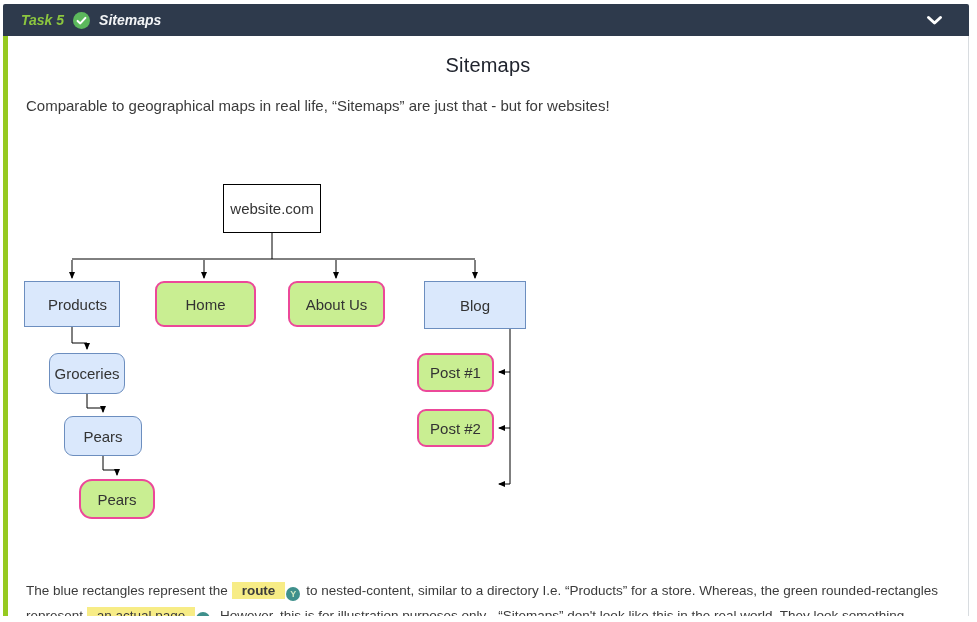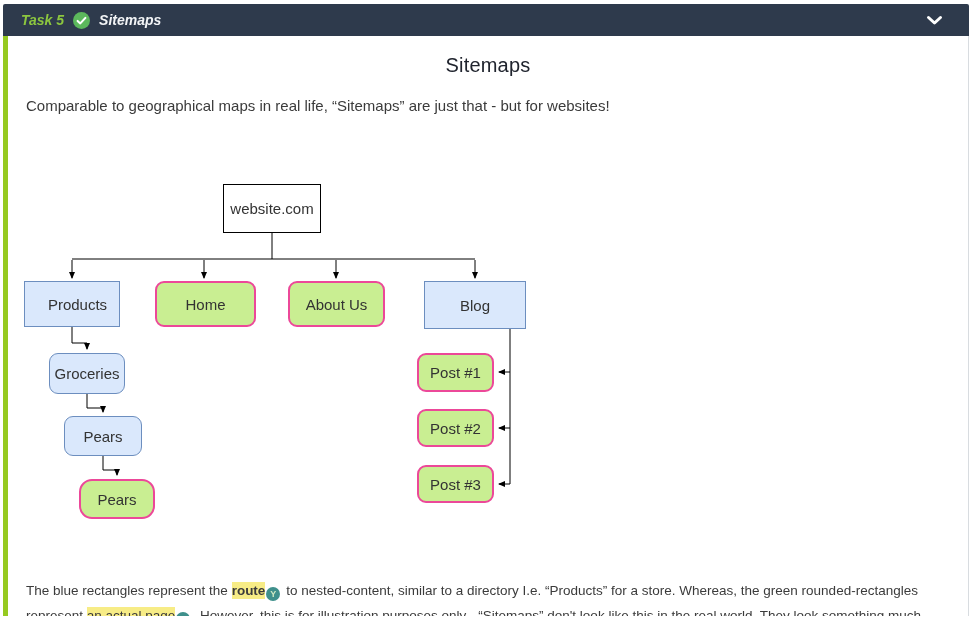--- a/index.html
+++ b/index.html
@@ -28,21 +28,21 @@
     margin: 18px 0 0 0; text-align: center; font-size: 20px; font-weight: 500;
     color: #20242e; letter-spacing: 0.2px;
   }
   .para { font-size: 15px; line-height: 19px; color: #3b3b3b; margin: 0 30px 0 18px; }
   .para-1 { margin-top: 19px; }
   .para-2 { margin-top: 23px; }
   .para-3 {
     position: absolute; top: 528px; left: 18px; right: 30px;
     font-size: 13.5px; line-height: 25px; color: #3b3b3b;
   }
-  .hl { background: #f7ec86; padding: 1px 0; }
+  .hl { background: #f7ec86; padding: 1px 10px; }
   .hl-bold { font-weight: bold; }
   .tooltip-dot {
     display: inline-flex; align-items: center; justify-content: center;
     width: 14px; height: 14px; border-radius: 50%;
     background: #3f908c; color: #cfe9c4; font-size: 9px; font-weight: bold;
     vertical-align: -2px; margin: 0 2px 0 1px; cursor: pointer;
   }
 
   
   .diagram { position: absolute; left: 0; top: 146px; width: 560px; height: 352px; }
@@ -123,19 +123,18 @@
       <div id="n-website" class="node style-plain">website.com</div>
       <div id="n-products" class="node style-blue-rect">Products</div>
       <div id="n-home" class="node style-green-rounded">Home</div>
       <div id="n-aboutus" class="node style-green-rounded">About Us</div>
       <div id="n-blog" class="node style-blue-rect">Blog</div>
       <div id="n-groceries" class="node style-blue-rounded">Groceries</div>
       <div id="n-fruits" class="node style-blue-rounded">Pears</div>
       <div id="n-pears" class="node style-green-rounded">Pears</div>
       <div id="n-post1" class="node style-green-rounded">Post #1</div>
       <div id="n-post2" class="node style-green-rounded">Post #2</div>
-      <div id="n-post3" class="node style-green-rounded">Post #3</div>
     </div>
 
     <p class="para-3"><span>The blue rectangles represent the </span><span class="hl hl-bold">route</span><span class="tooltip-dot">Y</span><span> to nested-content, similar to a directory I.e. “Products” for a store. Whereas, the green rounded-rectangles represent </span><span class="hl">an actual page</span><span class="tooltip-dot">Y</span><span>. However, this is for illustration purposes only - “Sitemaps” don't look like this in the real world. They look something much more similar to this:</span></p>
 
   </div>
 </div>
 
 </body></html>

